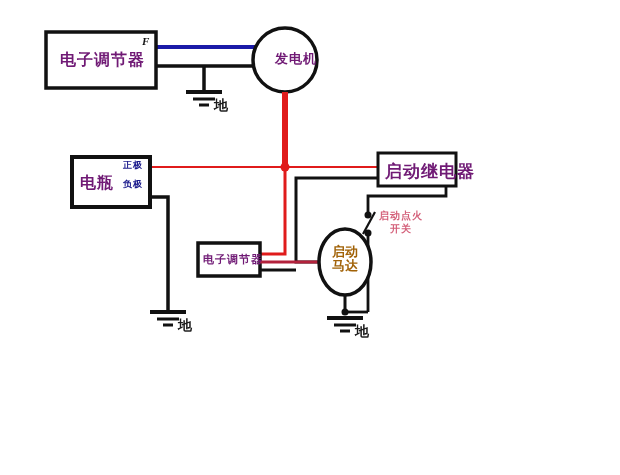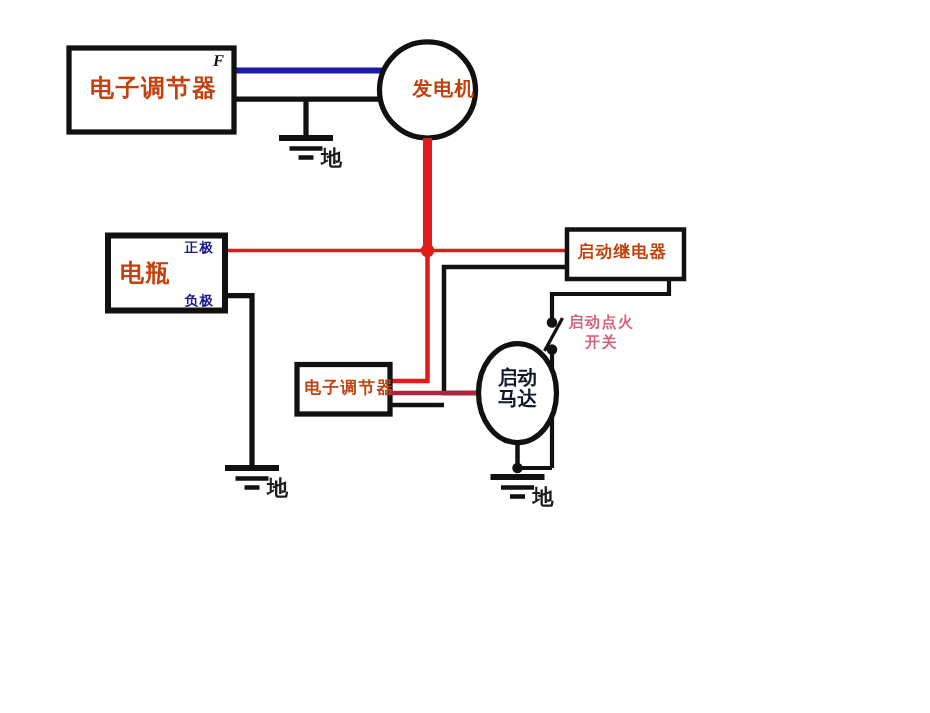--- a/index.html
+++ b/index.html
@@ -19,21 +19,21 @@
   }
   #diagram-svg {
     position: absolute;
     left: 0;
     top: 0;
     width: 620px;
     height: 475px;
   }
   .lbl {
     position: absolute;
-    color: #c2410c;
+    color: #701a75;
     font-weight: bold;
     white-space: nowrap;
     line-height: 1;
     letter-spacing: 1px;
   }
   .lbl-box-big {
     font-size: 16px;
   }
   .lbl-box-mid {
     font-size: 13px;
@@ -63,21 +63,21 @@
     color: #d4607a;
     font-weight: bold;
     font-size: 10px;
     line-height: 1.25;
     text-align: center;
     white-space: nowrap;
     letter-spacing: 1px;
   }
   .lbl-circle {
     position: absolute;
-    color: #0f172a;
+    color: #a16207;
     font-weight: bold;
     text-align: center;
     line-height: 1.1;
     white-space: nowrap;
   }
 </style>
 </head>
 <body>
 
 <div id="diagram-root">
@@ -192,23 +192,23 @@
   <div class="lbl lbl-box-big" style="left:60px; top:52px;">电子调节器</div>
 
   <div class="lbl lbl-f" style="left:142px; top:36px;">F</div>
 
   <div class="lbl lbl-box-mid" style="left:275px; top:52px;">发电机</div>
 
   <div class="lbl lbl-box-big" style="left:80px; top:175px;">电瓶</div>
 
   <div class="lbl lbl-term" style="left:123px; top:161px;">正极</div>
 
-  <div class="lbl lbl-term" style="left:123px; top:196px;">负极</div>
-
-  <div class="lbl" style="left:385px; top:163px; font-size:11px;">启动继电器</div>
+  <div class="lbl lbl-term" style="left:123px; top:180px;">负极</div>
+
+  <div class="lbl" style="left:385px; top:163px; font-size:17px;">启动继电器</div>
 
   <div class="lbl" style="left:203px; top:254px; font-size:11px;">电子调节器</div>
 
   <div class="lbl-circle" style="left:325px; top:245px; width:40px; font-size:13px;">
     <div>启动</div>
     <div>马达</div>
   </div>
 
   <div class="lbl-switch" style="left:379px; top:210px;">
     <div>启动点火</div>

